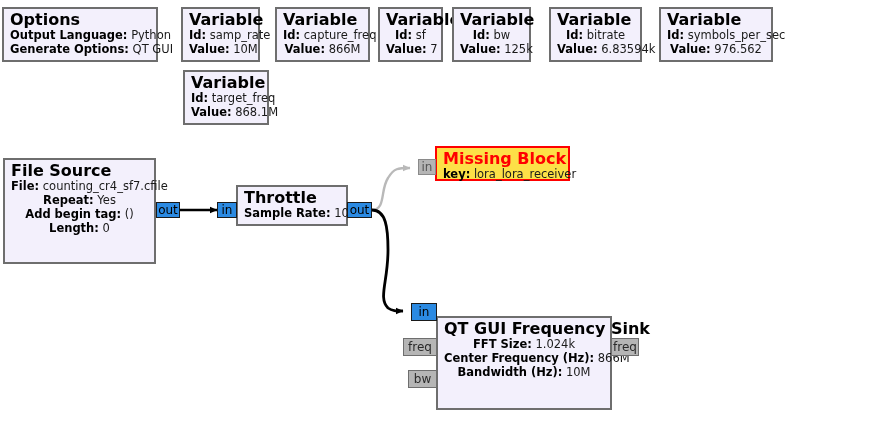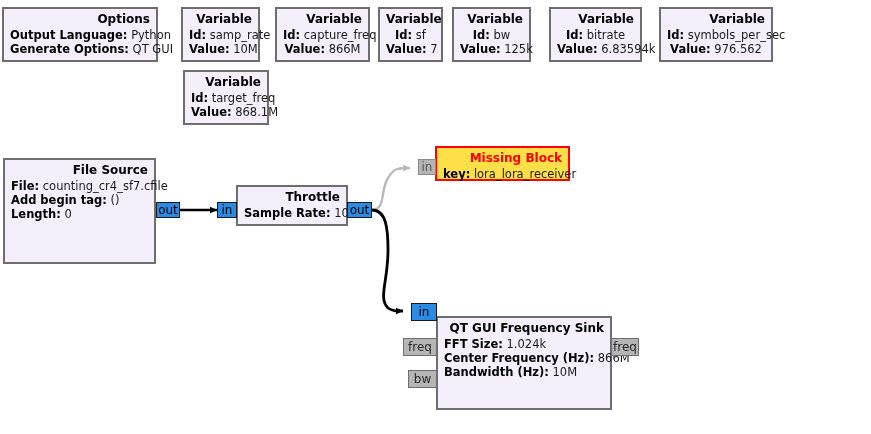--- a/index.html
+++ b/index.html
@@ -24,27 +24,27 @@
     background: #f3f0fc;
     border: 2px solid #6e6e6e;
     font-size: 11.5px;
     color: #000000;
     line-height: 14px;
     padding: 3px 6px 4px 6px;
     white-space: nowrap;
   }
   .block .btitle {
     font-weight: bold;
-    text-align: right;
-    font-size: 12px;
+    text-align: left;
+    font-size: 16px;
     line-height: 15px;
     padding-bottom: 1px;
   }
   .block .brow {
-    text-align: left;
+    text-align: center;
     font-size: 11.5px;
     line-height: 14px;
   }
   .block .brow .k {
     font-weight: bold;
   }
   .block .brow .v {
     font-weight: normal;
     color: #1a1a1a;
   }
@@ -215,20 +215,24 @@
     </div>
   </div>
 
   <div class="block" style="left:3px; top:158px; width:153px; height:106px;">
     <div class="btitle">File Source</div>
     <div class="brow">
       <span class="k">File:</span>
       <span class="v">counting_cr4_sf7.cfile</span>
     </div>
     <div class="brow">
+      <span class="k">Repeat:</span>
+      <span class="v">Yes</span>
+    </div>
+    <div class="brow">
       <span class="k">Add begin tag:</span>
       <span class="v">()</span>
     </div>
     <div class="brow">
       <span class="k">Length:</span>
       <span class="v">0</span>
     </div>
   </div>
   <div class="port" style="left:156px; top:202px; width:24px; height:16px;">out</div>
 

